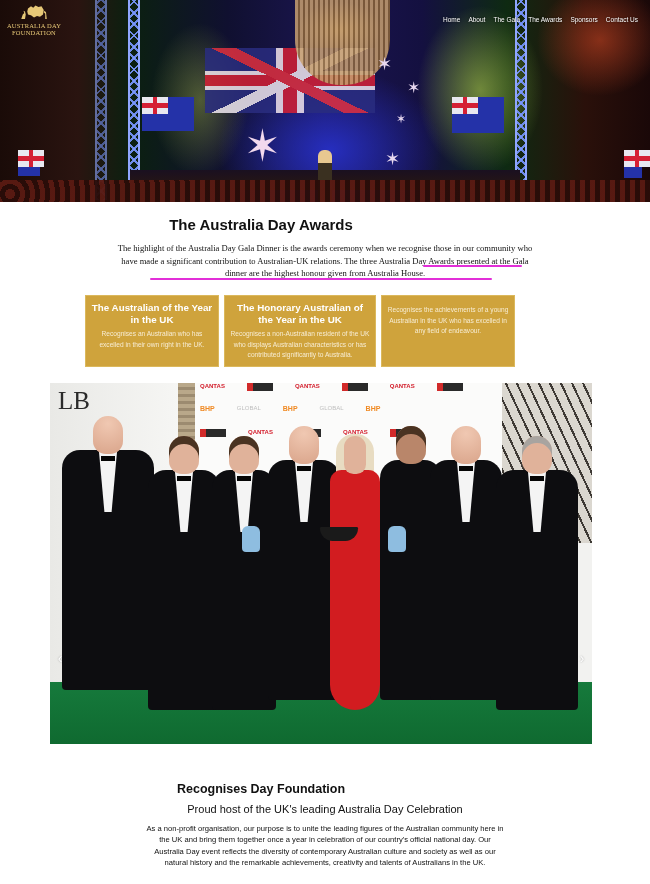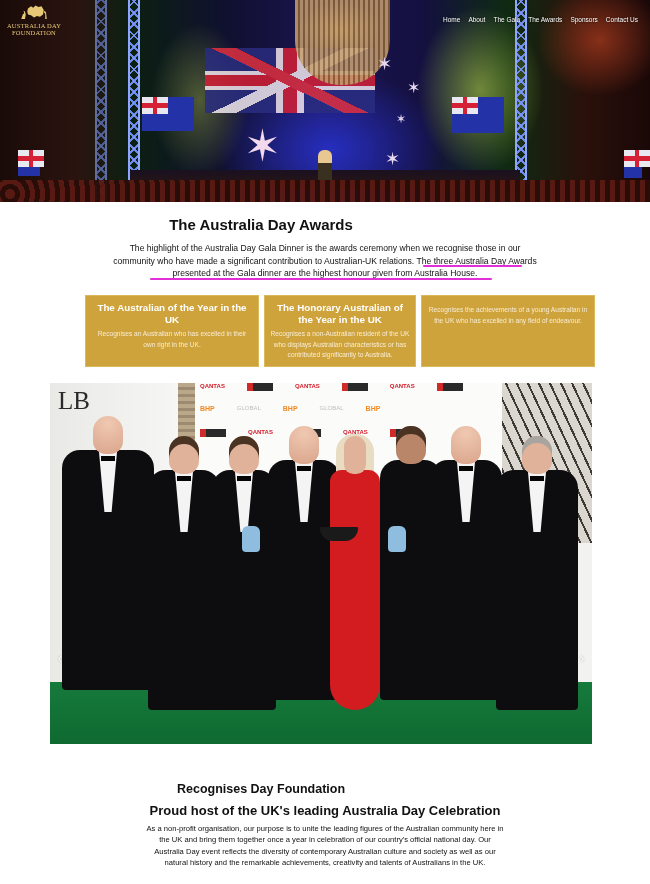--- a/index.html
+++ b/index.html
@@ -48,25 +48,25 @@
   .logo-mark { display: block; margin: 0 auto; width: 30px; height: 18px; }
   .logo-text { display: block; color: #e7c877; font-family: "Liberation Serif", "DejaVu Serif", serif;
     font-size: 6.5px; line-height: 7px; letter-spacing: 0.2px; text-transform: uppercase; }
 
   .nav { position: absolute; right: 12px; top: 16px; display: flex; gap: 8px; }
   .nav a { color: #ffffff; font-size: 6.5px; text-decoration: none; text-shadow: 0 0 2px rgba(0,0,0,0.8); }
 
   
   .section-title { position: absolute; left: 0; width: 522px; text-align: center; font-size: 15px; color: #111; }
   .awards-title { top: 216px; }
-  .intro { position: absolute; left: 112px; top: 242px; width: 426px; text-align: center; font-size: 8.6px; line-height: 12.6px; color: #111; }
+  .intro { position: absolute; left: 112px; top: 242px; width: 426px; text-align: center; font-size: 8.6px; line-height: 12.6px; color: #111; font-family: Liberation Serif, serif; }
   .underline-mark { position: absolute; height: 2px; background: #e22fd8; border-radius: 1px; }
 
   .cards { position: absolute; left: 85px; top: 295px; display: flex; gap: 5px; }
-  .card { width: 174px; height: 72px; background: #cfa33c; border: 1px solid #dbb85c; color: #fff; text-align: center; padding: 6px 5px 0 5px; }
+  .card { width: 134px; height: 72px; background: #cfa33c; border: 1px solid #dbb85c; color: #fff; text-align: center; padding: 6px 5px 0 5px; }
   .card-title { font-weight: bold; font-size: 9.8px; line-height: 12px; color: #ffffff; }
   .card-desc { margin-top: 3px; font-size: 6.6px; line-height: 10.5px; color: #f7ecd2; }
 
   
   .carousel { position: absolute; left: 50px; top: 383px; width: 542px; height: 361px; overflow: hidden;
     background: linear-gradient(180deg, #f4f4f2 0%, #efefec 60%, #e6e6e2 100%); padding-left: 8px; }
   .wall-left { position: absolute; left: 0; top: 0; width: 130px; height: 300px; background: linear-gradient(90deg, #e9e9e6, #f6f6f4); }
   .lb { position: absolute; left: 8px; top: 4px; font-family: "Liberation Serif", "DejaVu Serif", serif; font-size: 25px; color: #2a2a2a; }
   .pillar { position: absolute; left: 128px; top: 0; width: 18px; height: 60px; background: repeating-linear-gradient(0deg, #b9a88a 0 4px, #9c8b70 4px 7px); }
   .backdrop { position: absolute; left: 145px; top: 0; width: 308px; height: 300px; background: #fbfbfa;
@@ -96,21 +96,21 @@
   .woman .hair { position: absolute; left: 50%; transform: translateX(-50%); top: -2px; width: 38px; height: 80px; background: #e8dcc2; border-radius: 18px 18px 10px 10px; }
   .urn { position: absolute; width: 18px; height: 26px; background: #8ebde0; border-radius: 6px 6px 4px 4px; }
   .bowl { position: absolute; width: 38px; height: 14px; background: #1a1a1a; border-radius: 2px 2px 19px 19px; }
 
   .carousel-prev, .carousel-next { position: absolute; top: 265px; color: #ffffff; font-size: 14px; width: 14px; height: 20px; display: flex; align-items: center; justify-content: center; text-shadow: 0 0 2px rgba(0,0,0,0.35); cursor: pointer; }
   .carousel-prev { left: 3px; }
   .carousel-next { right: 3px; }
 
   
   .foundation-title { top: 782px; font-size: 12.5px; }
-  .foundation-sub { position: absolute; left: 0; top: 803px; width: 650px; text-align: center; font-size: 13px; font-weight: bold; }
+  .foundation-sub { position: absolute; left: 0; top: 803px; width: 650px; text-align: center; font-size: 11px; font-weight: normal; }
   .foundation-body { position: absolute; left: 145px; top: 823px; width: 360px; text-align: center; font-size: 7.6px; line-height: 11.3px; }
 </style>
 </head>
 <body>
 
 <div class="hero">
   <div class="truss" style="left:128px;"></div>
   <div class="truss" style="left:515px;"></div>
   <div class="truss" style="left:95px; height:200px; opacity:0.6;"></div>
   <div class="big-flag"></div>

